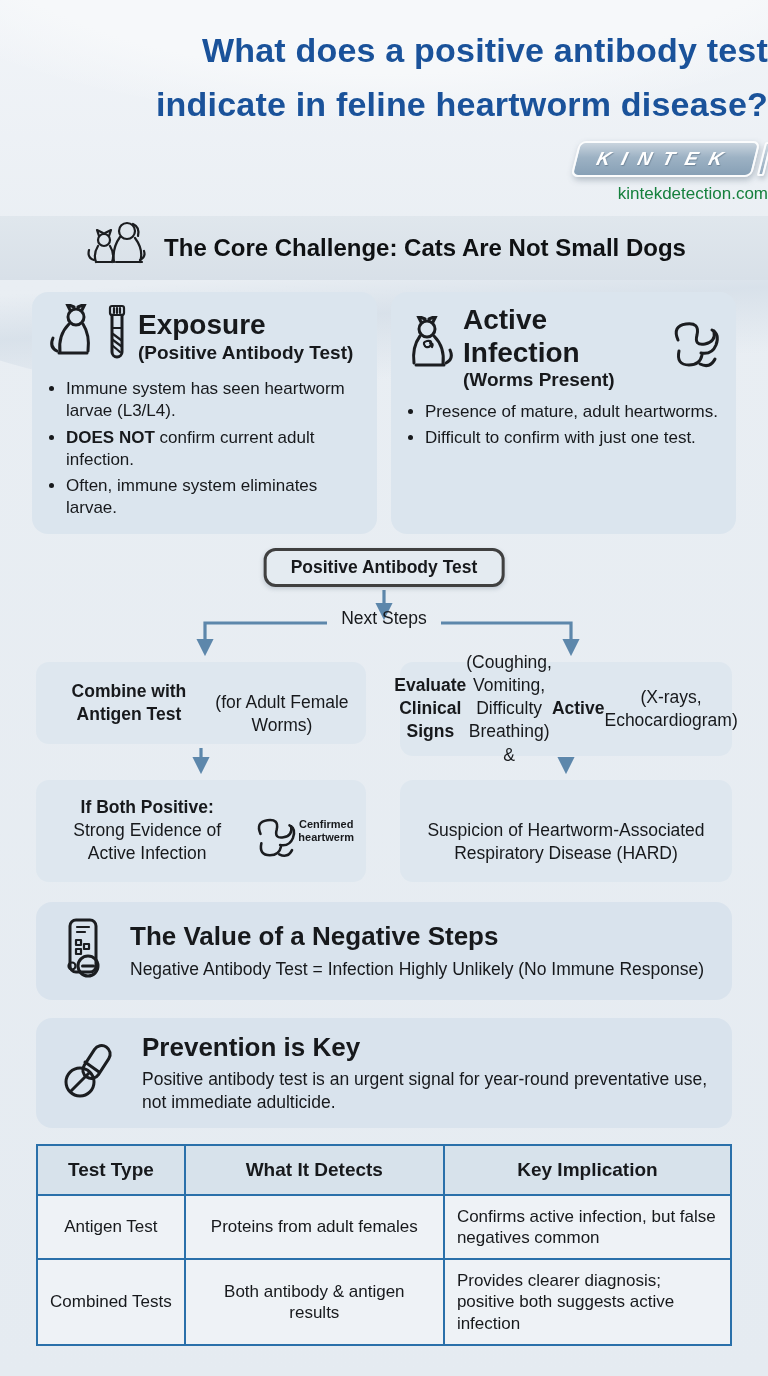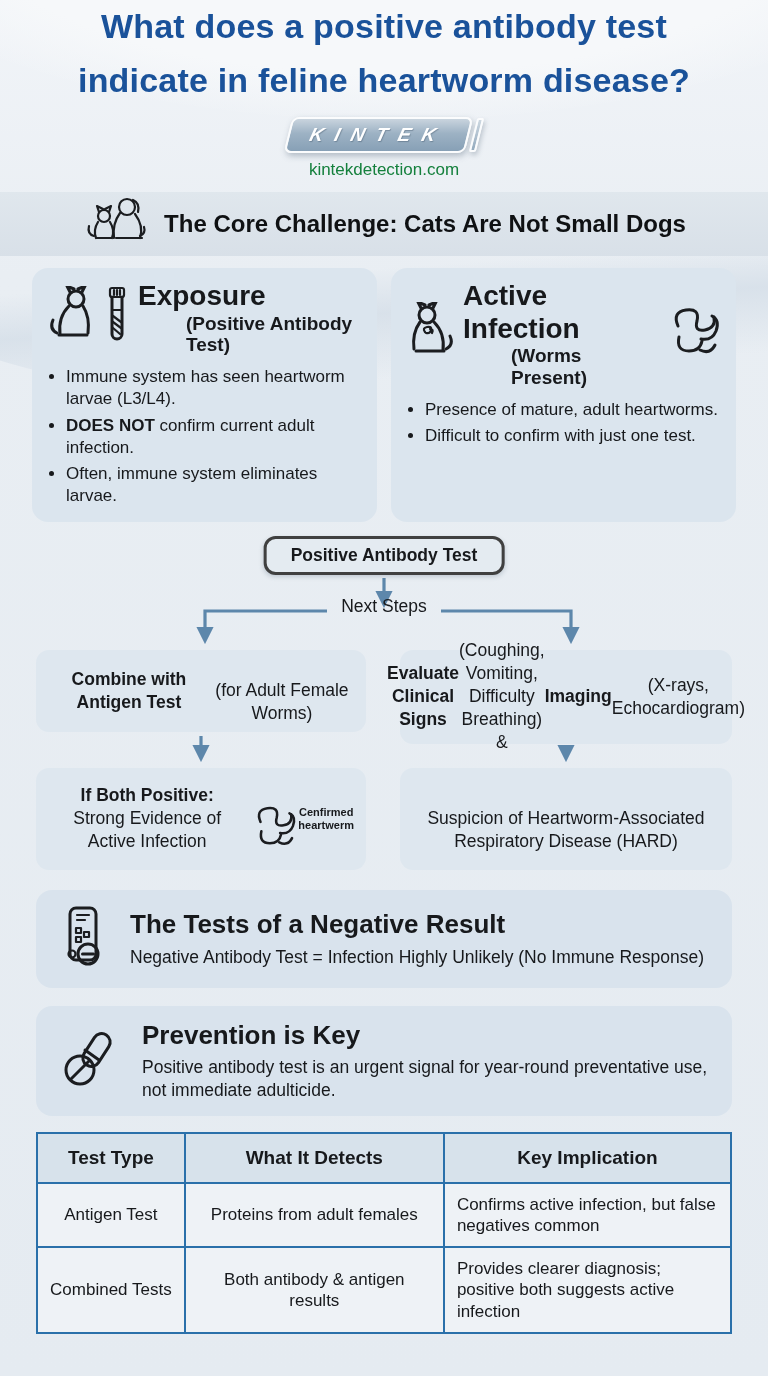--- a/index.html
+++ b/index.html
@@ -10,21 +10,21 @@
     background:linear-gradient(180deg,#f1f4f8 0%,#e9eef3 20%,#e5ebf1 100%);
   }
   .wave { position:absolute; border-radius:50%; pointer-events:none; }
   .wave1 { width:1100px; height:420px; left:-160px; top:-300px;
            background:radial-gradient(ellipse at center,#f6f8fa 55%,rgba(246,248,250,0) 72%); }
   .wave2 { width:1200px; height:300px; left:-100px; top:95px; transform:rotate(-4deg);
            background:linear-gradient(180deg,rgba(210,221,231,0) 55%,rgba(203,215,227,.55) 70%,rgba(210,221,231,0) 92%); }
   .content { position:relative; z-index:1; }
 
   
-  .header { text-align:center; }
+  .header { text-align:right; padding-top:24px; }
   .title-line { font-size:34px; font-weight:800; color:#1a529a; line-height:1.58; letter-spacing:.2px; }
   .logo-wrap { margin-top:10px; display:inline-flex; align-items:center; gap:5px; }
   .logo-badge {
     transform:skewX(-14deg); background:linear-gradient(180deg,#c9d4de 0%,#9db2c4 45%,#87a0b6 100%);
     border:2px solid #fbfcfd; border-radius:7px; padding:5px 20px;
     box-shadow:2px 3px 6px rgba(70,90,110,.35);
   }
   .logo-text { display:inline-block; font-weight:700; font-style:italic; color:#ffffff;
     letter-spacing:11px; font-size:19px; text-shadow:1px 1px 1px rgba(60,80,100,.4); }
   .logo-slash { width:7px; height:34px; transform:skewX(-14deg); border-radius:2px;
@@ -36,21 +36,21 @@
   .core-band { margin-top:12px; height:64px; display:flex; align-items:center; justify-content:center; gap:16px;
     background:linear-gradient(180deg,#e0e7ed,#d8e0e8); }
   .core-title { font-size:24px; font-weight:800; color:#0f1113; }
 
   
   .cards { display:flex; gap:14px; padding:12px 32px 0; }
   .card { flex:1; background:#dbe5ee; border-radius:16px; padding:12px 14px 10px; min-height:188px; }
   .card-head { display:flex; align-items:center; gap:8px; }
   .card-titles { font-weight:800; line-height:1.15; }
   .card-title { font-size:28px; }
-  .card-sub { font-size:19px;margin-left:48px; }
+  .card-sub { font-size:19px; }
   .card ul { margin:10px 0 0 20px; font-size:17px; line-height:1.28; }
   .card li { margin-bottom:5px; }
   .b { font-weight:800; }
 
   
   .flow { position:relative; height:340px; margin-top:10px; }
   .flow-svg { position:absolute; left:0; top:0; }
   .pill { position:absolute; left:50%; top:4px; transform:translateX(-50%);
     background:#e4ebf1; border:3px solid #404040; border-radius:12px; padding:6px 24px;
     font-weight:800; font-size:17.5px; white-space:nowrap; box-shadow:0 2px 4px rgba(80,100,120,.25); }
@@ -198,21 +198,21 @@
       <path class="conn" d="M441 79 H571 V106" marker-end="url(#arr)"></path>
       <path class="conn" d="M201 204 V224" marker-end="url(#arr)"></path>
       <path class="conn" d="M566 216 V224" marker-end="url(#arr)"></path>
     </svg>
 
     <div class="pill">Positive Antibody Test</div>
     <div class="next-steps">Next Steps</div>
 
     <div class="fnode branch-left"><span class="b">Combine with Antigen Test</span><span>
 (for Adult Female Worms)</span></div>
-    <div class="fnode branch-right"><span class="b">Evaluate Clinical Signs</span><span> (Coughing, Vomiting, Difficulty Breathing) &amp; </span><span class="b">Imaging</span><span> (X-rays, Echocardiogram)</span></div>
+    <div class="fnode branch-right"><span class="b">Evaluate Clinical Signs</span><span> (Coughing, Vomiting, Difficulty Breathing) &amp; </span><span class="b">Active</span><span> (X-rays, Echocardiogram)</span></div>
 
     <div class="fnode result-left">
       <div style="flex:1;"><span class="b">If Both Positive:</span><span>
 Strong Evidence of Active Infection</span></div>
       <div class="worm-block">
         <span class="icon">
           <svg width="46" height="48" viewBox="0 0 54 56">
             <path class="ln" d="M10 22 q-6 -14 8 -16 q14 -2 11 11 q-3 11 8 9 q11 -2 9 -13"></path>
             <path class="ln" d="M44 12 q8 4 4 15 q-4 10 -15 8"></path>
             <path class="ln" d="M11 33 q-3 14 10 14 q11 0 13 -10"></path>
@@ -234,21 +234,21 @@
         <path class="ln2" d="M19 11 h12 M19 16 h8"></path>
         <rect class="ln2" x="18" y="24" width="5" height="5"></rect>
         <rect class="ln2" x="18" y="33" width="5" height="5"></rect>
         <rect class="ln2" x="26" y="28" width="5" height="5"></rect>
         <circle class="ln2" cx="14" cy="50" r="3.5"></circle>
         <circle class="ln" cx="30" cy="50" r="10"></circle>
         <path class="ln" d="M24.5 50 h11"></path>
       </svg>
     </span>
     <div>
-      <div class="banner-title">The Tests of a Negative Result</div>
+      <div class="banner-title">The Value of a Negative Steps</div>
       <div class="banner-text">Negative Antibody Test = Infection Highly Unlikely (No Immune Response)</div>
     </div>
   </div>
 
   <div class="banner">
     <span class="icon">
       <svg width="62" height="62" viewBox="0 0 62 62">
         <rect class="ln" x="30" y="4" width="17" height="36" rx="8.5" transform="rotate(33 38.5 22)"></rect>
         <path class="ln" d="M27 22 l14 10"></path>
         <circle class="ln" cx="22" cy="42" r="14"></circle>

